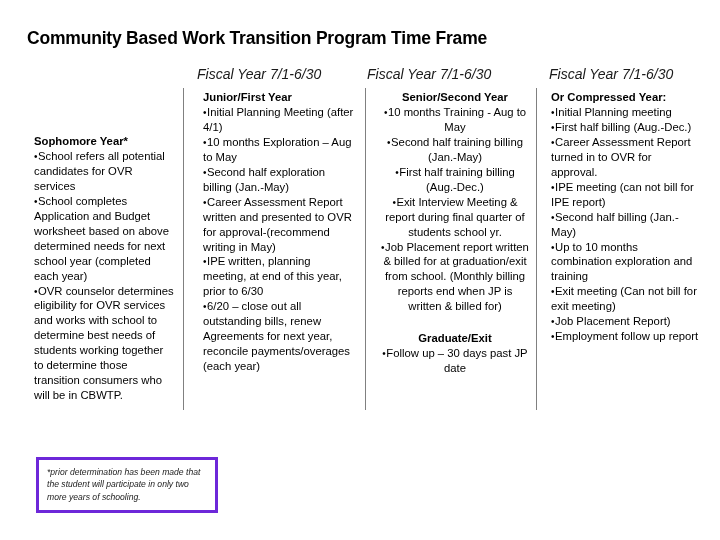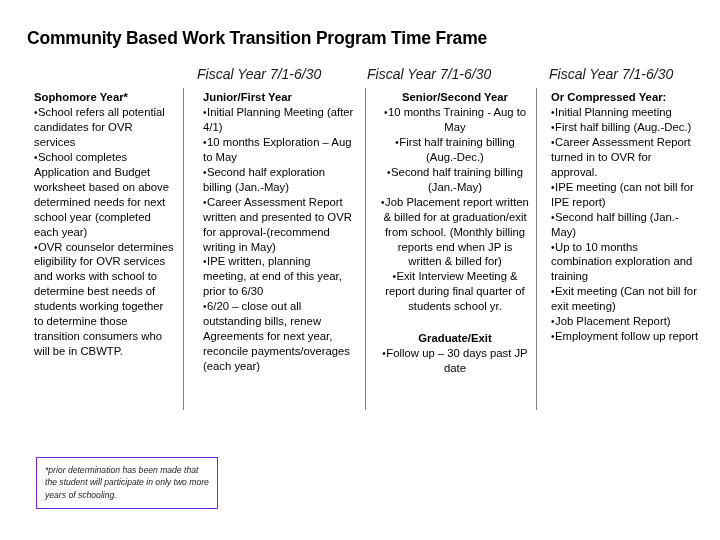--- a/index.html
+++ b/index.html
@@ -62,21 +62,21 @@
   .div-3 { left: 536px; }
 
   
   .col {
     position: absolute;
     top: 90px;
     font-size: 11.3px;
     line-height: 1.325;
     color: #000000;
   }
-  .col-1 { left: 34px;  width: 140px; }
+  .col-1 { left: 34px;  width: 140px; margin-top: 44px; }
   .col-2 { left: 203px; width: 152px; }
   .col-3 { left: 381px; width: 148px; text-align: center; }
   .col-4 { left: 551px; width: 150px; }
 
   .col-heading {
     font-weight: bold;
     margin: 0 0 0 0;
     line-height: 1.325;
   }
   .bullet-list {
@@ -98,21 +98,21 @@
     margin-top: 17px;
   }
   .sub-block .col-heading { margin-bottom: 0; }
 
   
   .footnote {
     position: absolute;
     left: 36px;
     top: 457px;
     width: 182px;
-    border: 1px solid #6d28d9;
+    border: 3px solid #6d28d9;
     background: #ffffff;
     padding: 6px 7px 7px 8px;
     font-size: 8.6px;
     font-style: italic;
     line-height: 1.45;
     color: #1a1a1a;
   }
   .footnote p { margin: 0; }
 </style>
 </head>
@@ -148,24 +148,24 @@
       <li>Career Assessment Report written and presented to OVR for approval-(recommend writing in May)</li>
       <li>IPE written, planning meeting, at end of this year, prior to 6/30</li>
       <li>6/20 – close out all outstanding bills, renew Agreements for next year, reconcile payments/overages (each year)</li>
     </ul>
   </div>
 
   <div class="col col-3">
     <div class="col-heading">Senior/Second Year</div>
     <ul class="bullet-list">
       <li>10 months Training - Aug to May</li>
+      <li>Second half training billing (Jan.-May)</li>
       <li>First half training billing (Aug.-Dec.)</li>
-      <li>Second half training billing (Jan.-May)</li>
+      <li>Exit Interview Meeting &amp; report during final quarter of students school yr.</li>
       <li>Job Placement report written &amp; billed for at graduation/exit from school. (Monthly billing reports end when JP is written &amp; billed for)</li>
-      <li>Exit Interview Meeting &amp; report during final quarter of students school yr.</li>
     </ul>
     <div class="sub-block">
       <div class="col-heading">Graduate/Exit</div>
       <ul class="bullet-list">
         <li>Follow up – 30 days past JP date</li>
       </ul>
     </div>
   </div>
 
   <div class="col col-4">

